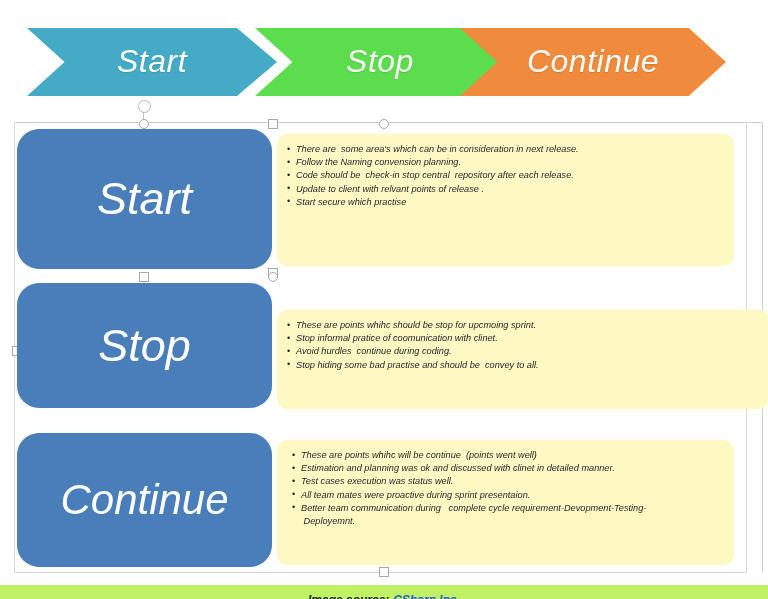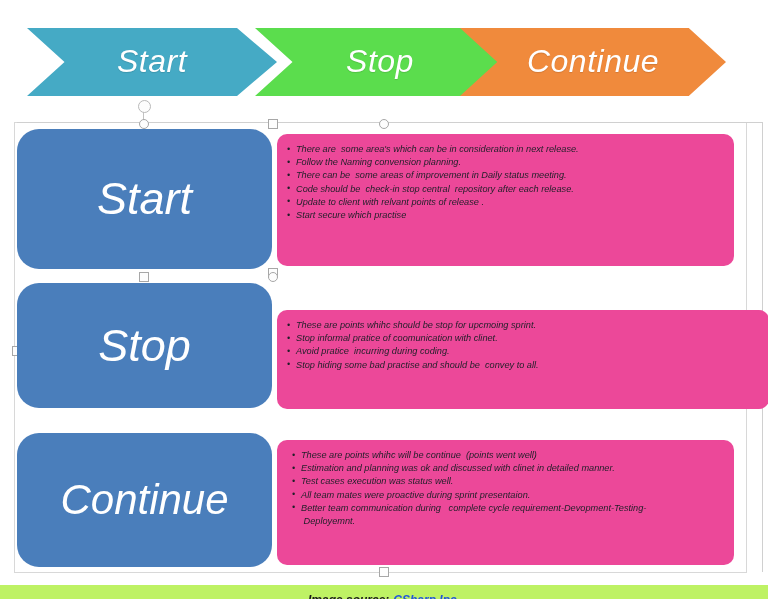--- a/index.html
+++ b/index.html
@@ -67,21 +67,21 @@
     position:absolute;
     background:#4a7ebb;
     border-radius:22px;
     display:flex;align-items:center;justify-content:center;
     color:#ffffff;
     font-weight:400;
     white-space:nowrap;
   }
   .lav-box{
     position:absolute;
-    background:#ec4899;
+    background:#fef9c3;
     border-radius:10px;
     padding:9px 8px 8px 10px;
     box-sizing:border-box;
   }
   .lav-box ul{margin:0;padding:0;list-style:none;}
   .lav-box li{
     position:relative;
     padding-left:9px;
     color:#1f1f28;
     font-size:9.2px;
@@ -149,37 +149,36 @@
   <div class="sel-h" style="left:379px;top:551px;"></div>
 
   <div class="row" id="row-start">
     <div class="blue-box">
       <span>Start</span>
     </div>
     <div class="lav-box">
       <ul>
         <li>There are  some area's which can be in consideration in next release.</li>
         <li>Follow the Naming convension planning.</li>
-        <li>There can be  some areas of improvement in Daily status meeting.</li>
         <li>Code should be  check-in stop central  repository after each release.</li>
         <li>Update to client with relvant points of release .</li>
         <li>Start secure which practise</li>
       </ul>
     </div>
   </div>
 
   <div class="row" id="row-stop">
     <div class="blue-box">
       <span>Stop</span>
     </div>
     <div class="lav-box">
       <ul>
         <li>These are points whihc should be stop for upcmoing sprint.</li>
         <li>Stop informal pratice of coomunication with clinet.</li>
-        <li>Avoid pratice  incurring during coding.</li>
+        <li>Avoid hurdles  continue during coding.</li>
         <li>Stop hiding some bad practise and should be  convey to all.</li>
       </ul>
     </div>
   </div>
 
   <div class="row" id="row-continue">
     <div class="blue-box">
       <span>Continue</span>
     </div>
     <div class="lav-box">

